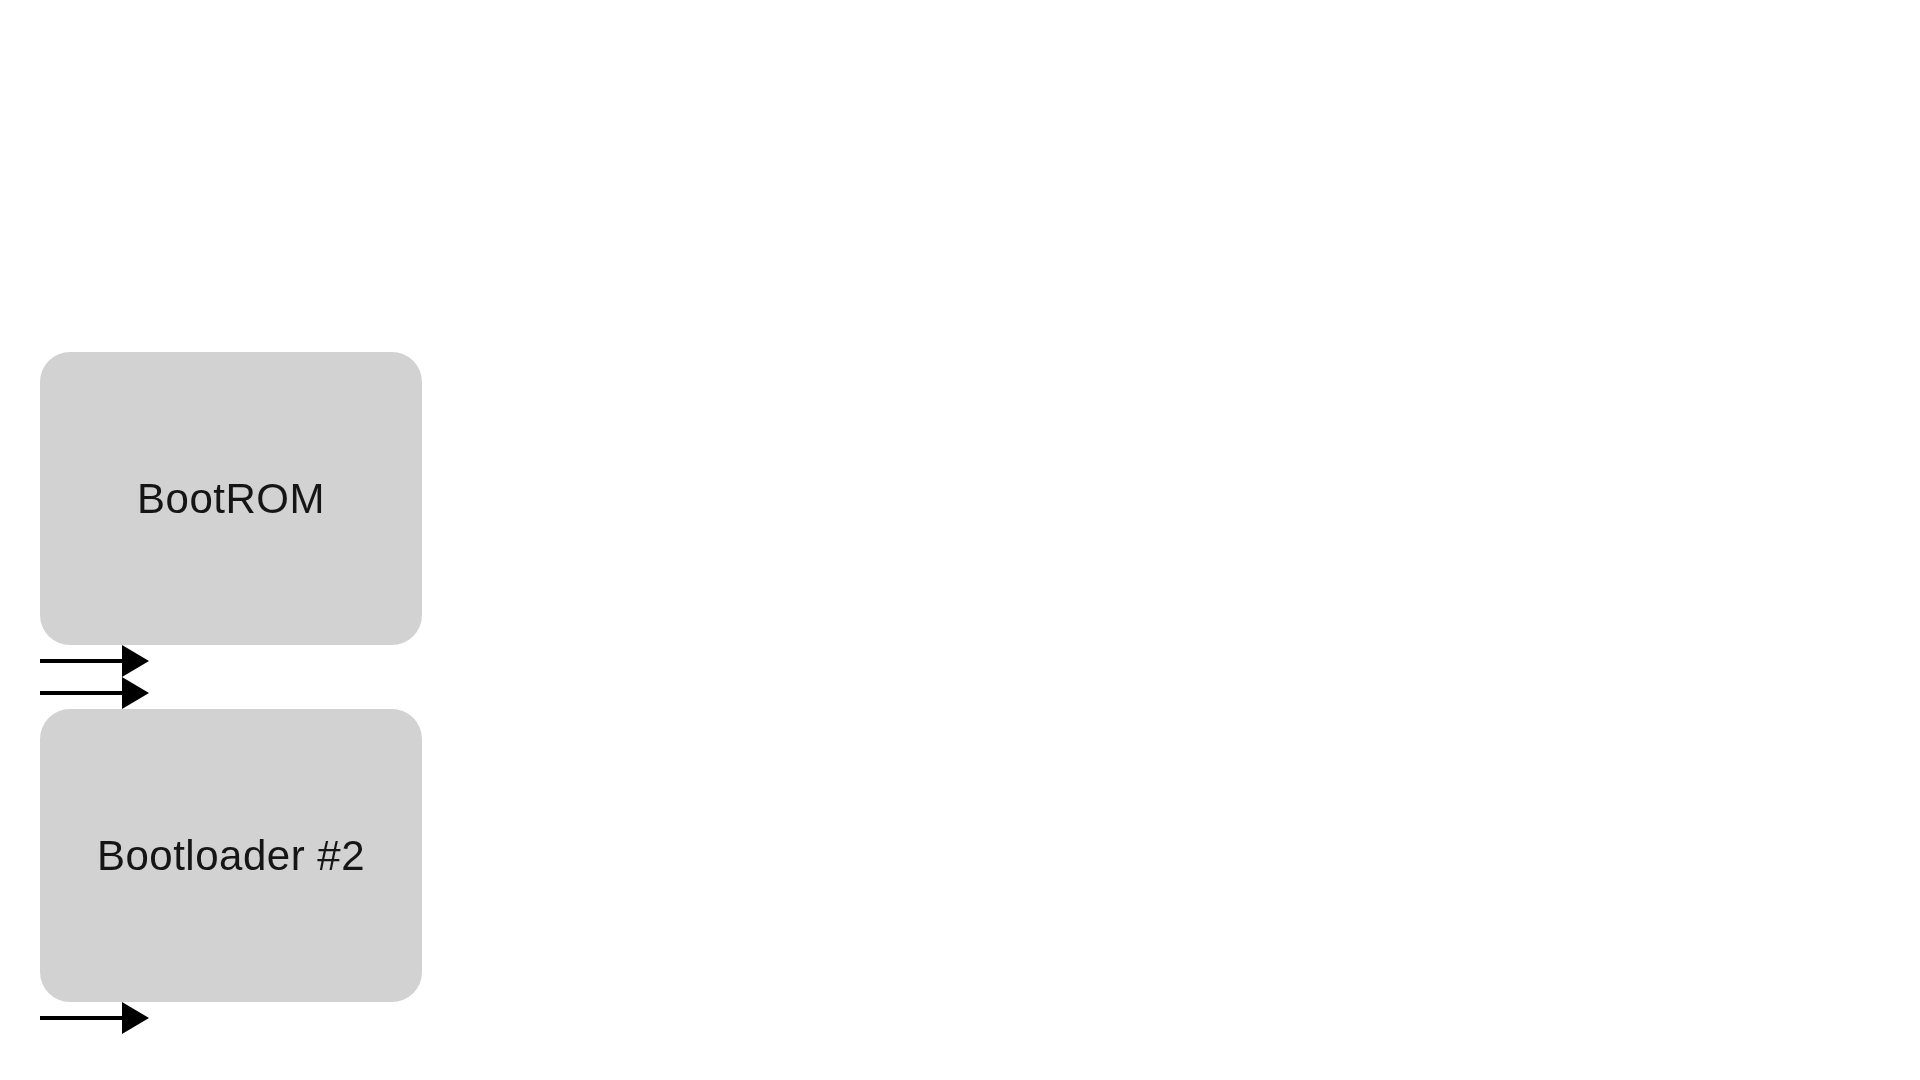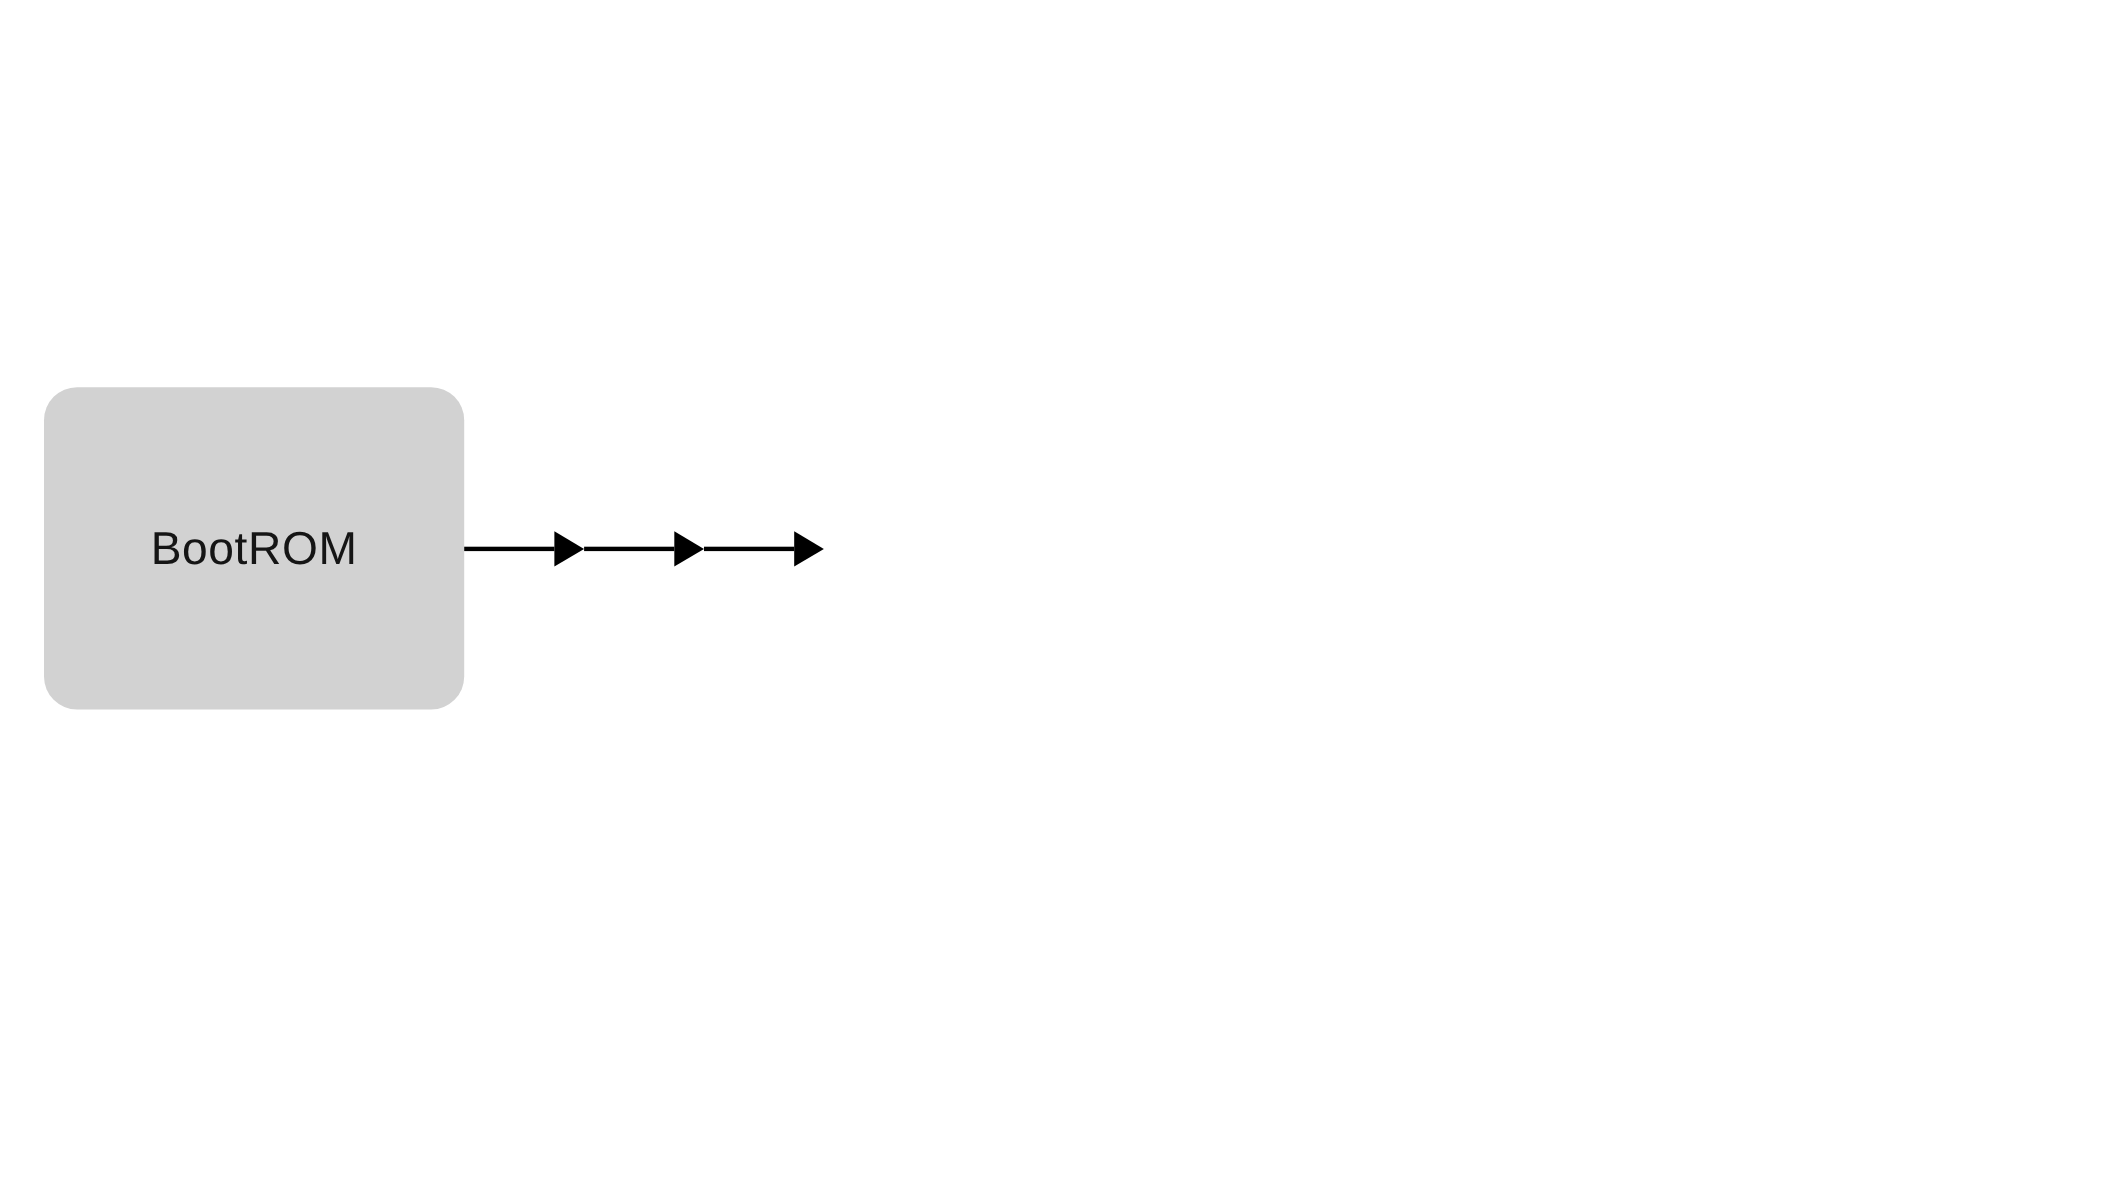--- a/index.html
+++ b/index.html
@@ -21,20 +21,21 @@
     width: 1920px;
     height: 1080px;
   }
   .flow-row {
     position: absolute;
     left: 40px;
     top: 352px;
     height: 293px;
     display: flex;
     align-items: stretch;
+    flex-direction: column;
   }
   .flow-node {
     width: 382px;
     height: 293px;
     background: var(--node-fill);
     border-radius: 30px;
     display: flex;
     align-items: center;
     justify-content: center;
     flex: 0 0 auto;
@@ -81,20 +82,23 @@
       <div class="shaft"></div>
       <div class="head"></div>
     </div>
 
 
     <div class="flow-connector">
       <div class="shaft"></div>
       <div class="head"></div>
     </div>
 
+    <div class="flow-node">
+      <span class="node-label">Bootloader #2</span>
+    </div>
 
     <div class="flow-connector">
       <div class="shaft"></div>
       <div class="head"></div>
     </div>
 
 
   </div>
 </div>
 

